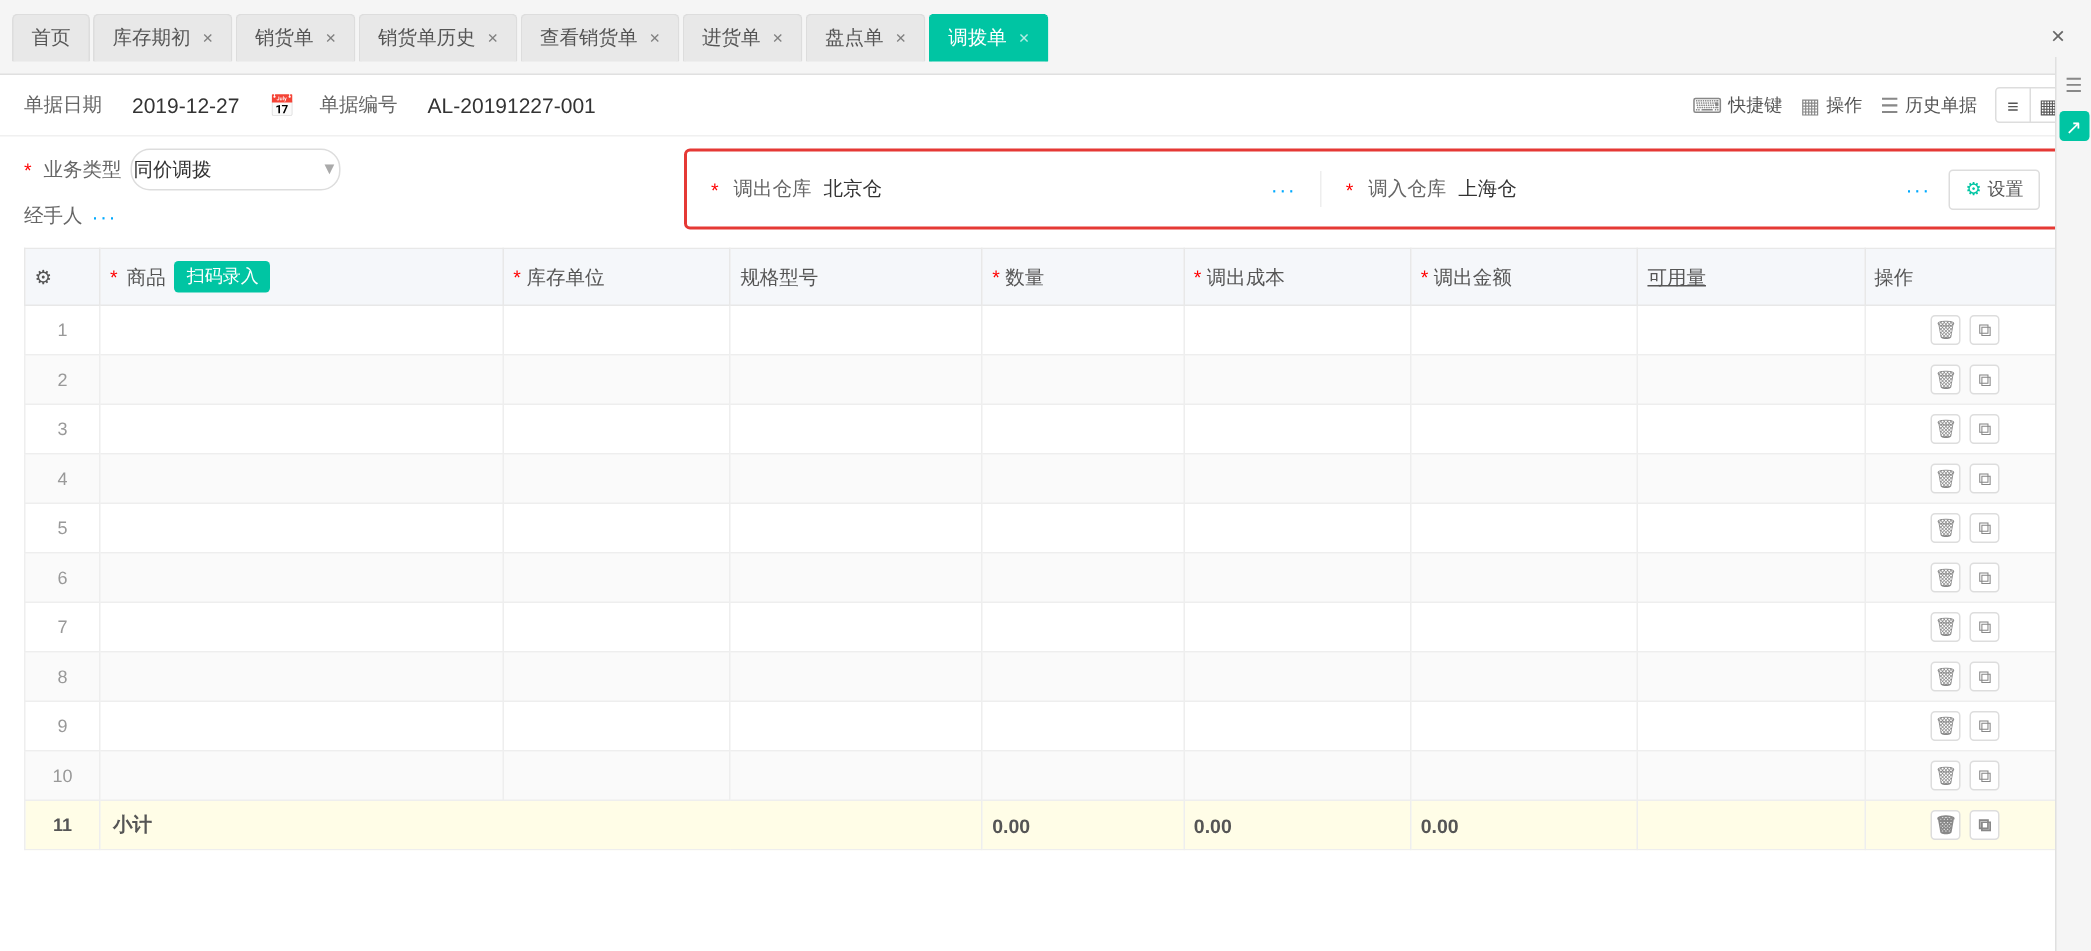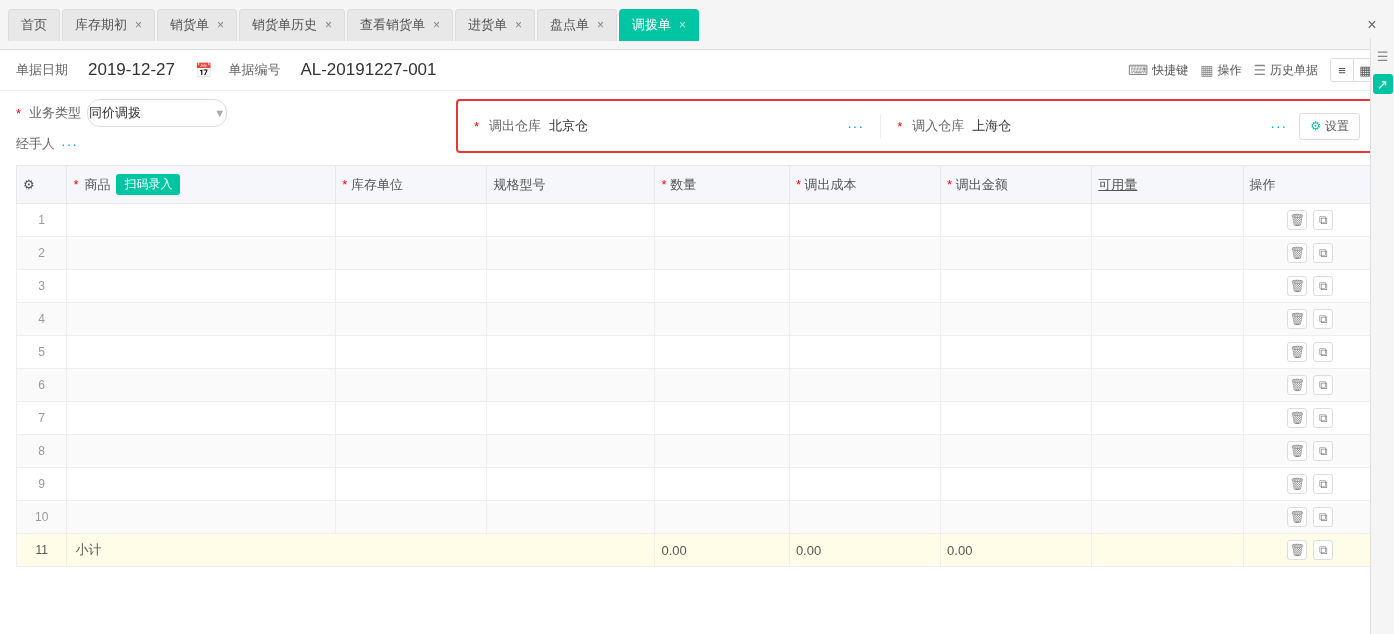--- a/index.html
+++ b/index.html
@@ -53,21 +53,21 @@
     .toolbar {
       display: flex; align-items: center;
       padding: 8px 16px;
       gap: 16px;
       border-bottom: 1px solid #f0f0f0;
     }
     .toolbar-field {
       display: flex; align-items: center; gap: 20px;
     }
     .toolbar-label { color: #666; font-size: 13px; }
-    .toolbar-value { color: #333; font-size: 17px; }
+    .toolbar-value { color: #333; font-size: 14px; }
     .calendar-icon { color: #00c5a3; cursor: pointer; font-size: 14px; }
     .toolbar-spacer { flex: 1; }
     .toolbar-actions {
       display: flex; align-items: center; gap: 12px;
     }
     .toolbar-action {
       display: flex; align-items: center; gap: 4px;
       color: #555; font-size: 12px; cursor: pointer;
     }
     .toolbar-action-icon { font-size: 14px; color: #888; }
@@ -165,21 +165,21 @@
     .action-icons { display: flex; justify-content: center; gap: 6px; align-items: center; }
     .action-icon { 
       width: 20px; height: 20px; 
       display: flex; align-items: center; justify-content: center;
       border: 1px solid #ddd; border-radius: 3px;
       cursor: pointer; color: #888; font-size: 12px;
       background: #fff;
     }
     .subtotal-row td {
       background: #fffde7 !important;
-      font-weight: normal;
+      font-weight: bold;
       color: #555;
     }
     .barcode-btn {
       background: #00c5a3; color: #fff;
       border: none; border-radius: 3px;
       padding: 2px 8px; font-size: 12px;
       cursor: pointer; white-space: nowrap;
     }
     .th-product { display: flex; align-items: center; gap: 6px; }
     

